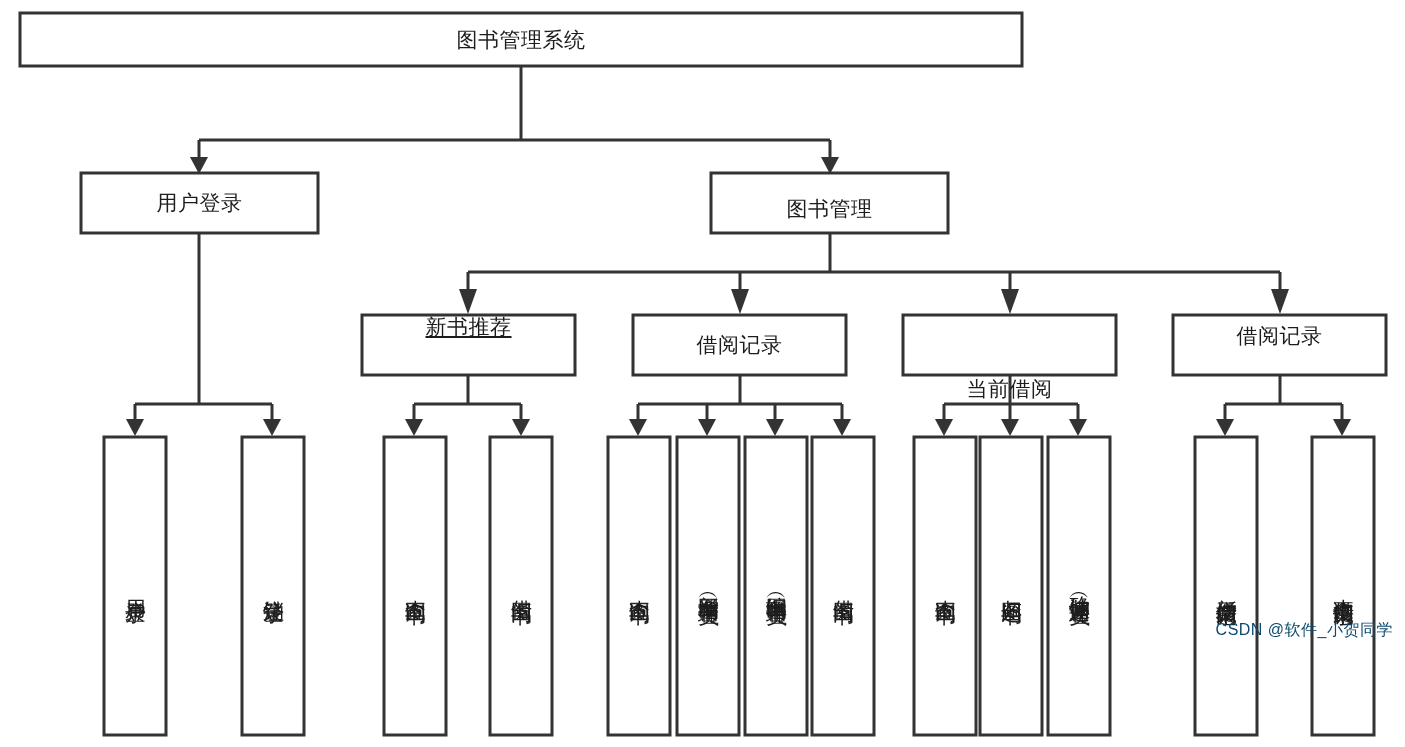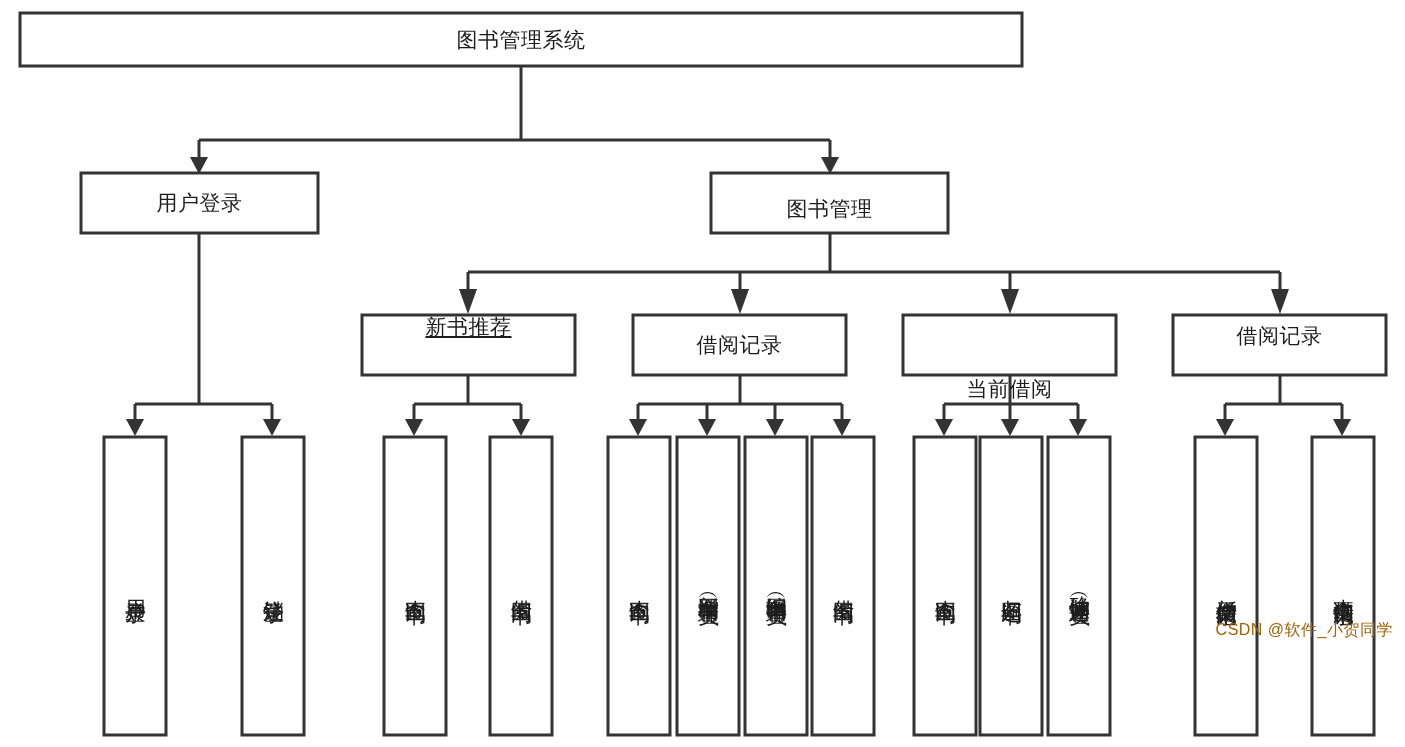--- a/index.html
+++ b/index.html
@@ -66,21 +66,21 @@
     line-height: 1.18;
     letter-spacing: 1.5px;
     white-space: nowrap;
     pointer-events: none;
   }
   .watermark {
     position: absolute;
     right: 12px;
     bottom: 6px;
     font-size: 16px;
-    color: #a16207;
+    color: #0c4a6e;
     letter-spacing: 0.5px;
     white-space: nowrap;
     margin-top: 8px;
   }
 </style>
 </head>
 <body>
 
 <div id="diagram-root">
 

